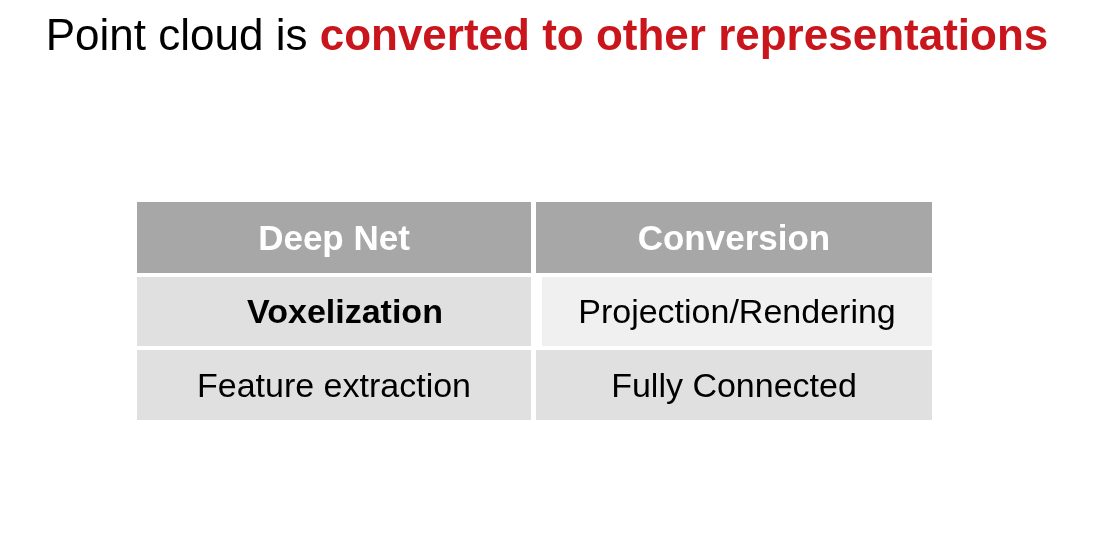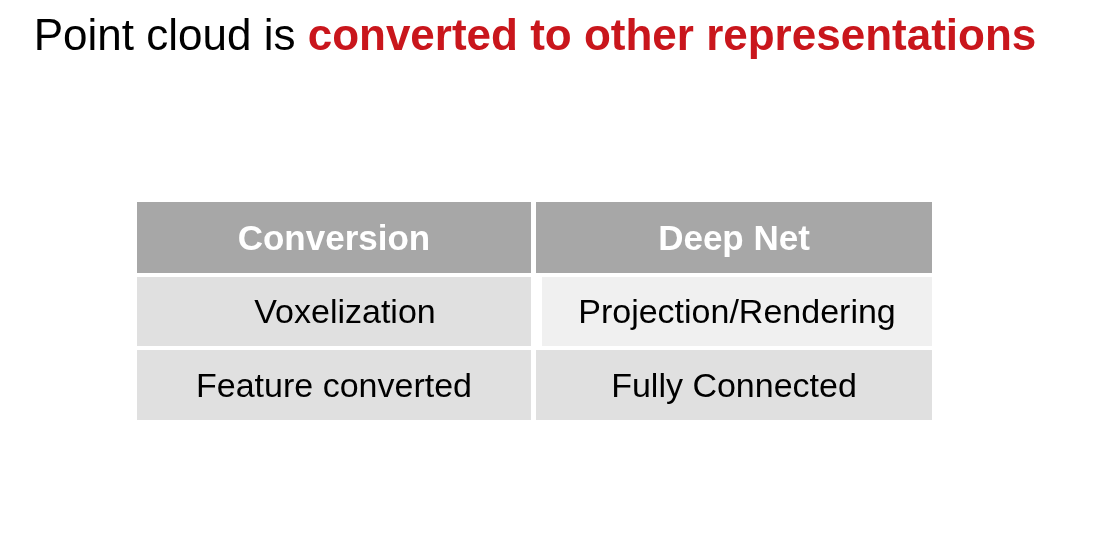--- a/index.html
+++ b/index.html
@@ -11,21 +11,21 @@
     position: relative;
     width: 1101px;
     height: 535px;
     background: #ffffff;
     overflow: hidden;
     font-family: "Liberation Sans", sans-serif;
   }
   .title-block {
     position: absolute;
     top: 5px;
-    left: 0;
+    left: 12px;
     width: 1070px;
     text-align: center;
     font-size: 44px;
     line-height: 60px;
     color: #000000;
     font-weight: 400;
   }
   .title-highlight {
     color: #C9161C;
     font-weight: 700;
@@ -50,36 +50,36 @@
     white-space: nowrap;
   }
   .cell.th {
     background: #A7A7A7;
     color: #FFFFFF;
     font-weight: 700;
     font-size: 35px;
   }
   .cell.row-dark  { background: #E0E0E0; }
   .cell.row-light { background: #F0F0F0; margin-left: 6px; }
-  .cell.bold      { font-weight: 400; padding-left: 22px; }
+  .cell.bold      { font-weight: 700; padding-left: 22px; }
 </style>
 </head>
 <body>
 
 <div class="page">
 
   <div class="title-block">
     <div><span>Point cloud is </span><span class="title-highlight">converted to other representations</span></div>
   </div>
 
   <div class="conversion-table">
+    <div class="cell th">Deep Net</div>
     <div class="cell th">Conversion</div>
-    <div class="cell th">Deep Net</div>
 
     <div class="cell row-dark bold">Voxelization</div>
 
     <div class="cell row-light">Projection/Rendering</div>
 
-    <div class="cell row-dark">Feature converted</div>
+    <div class="cell row-dark">Feature extraction</div>
     <div class="cell row-dark">Fully Connected</div>
   </div>
 
 </div>
 
 </body></html>

